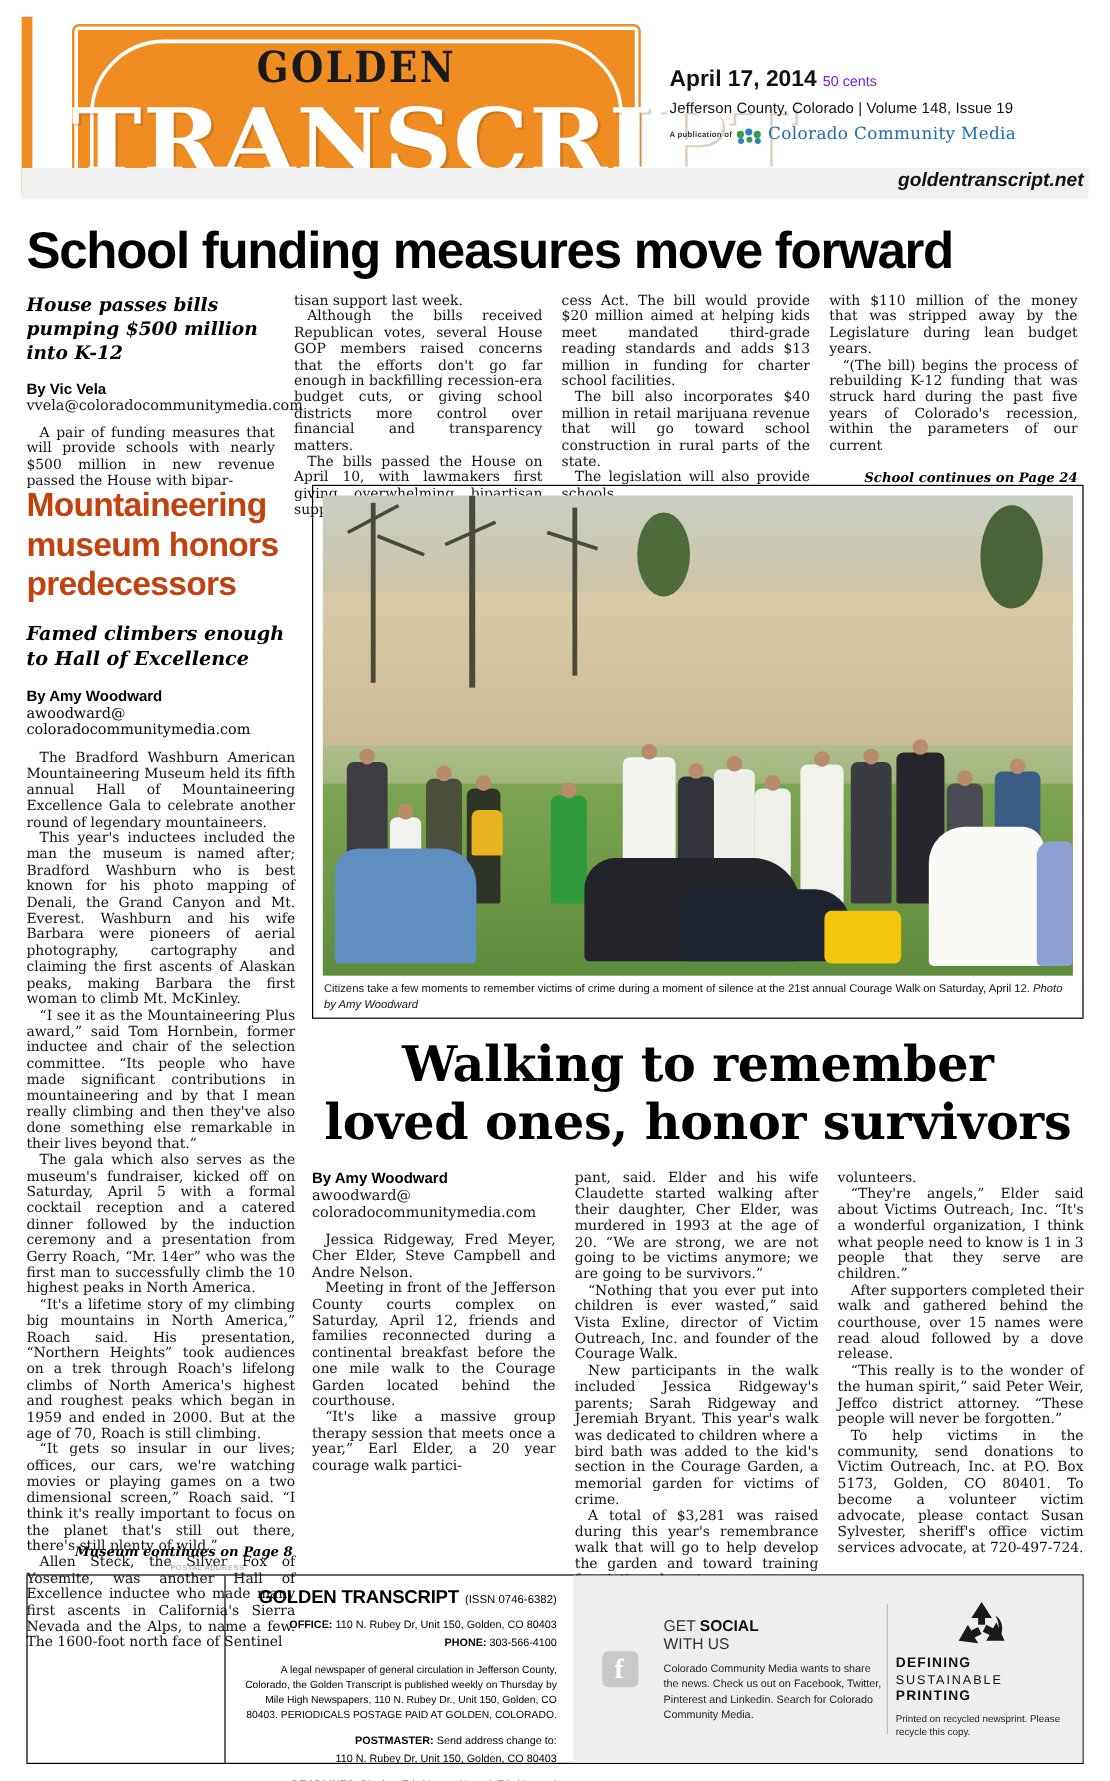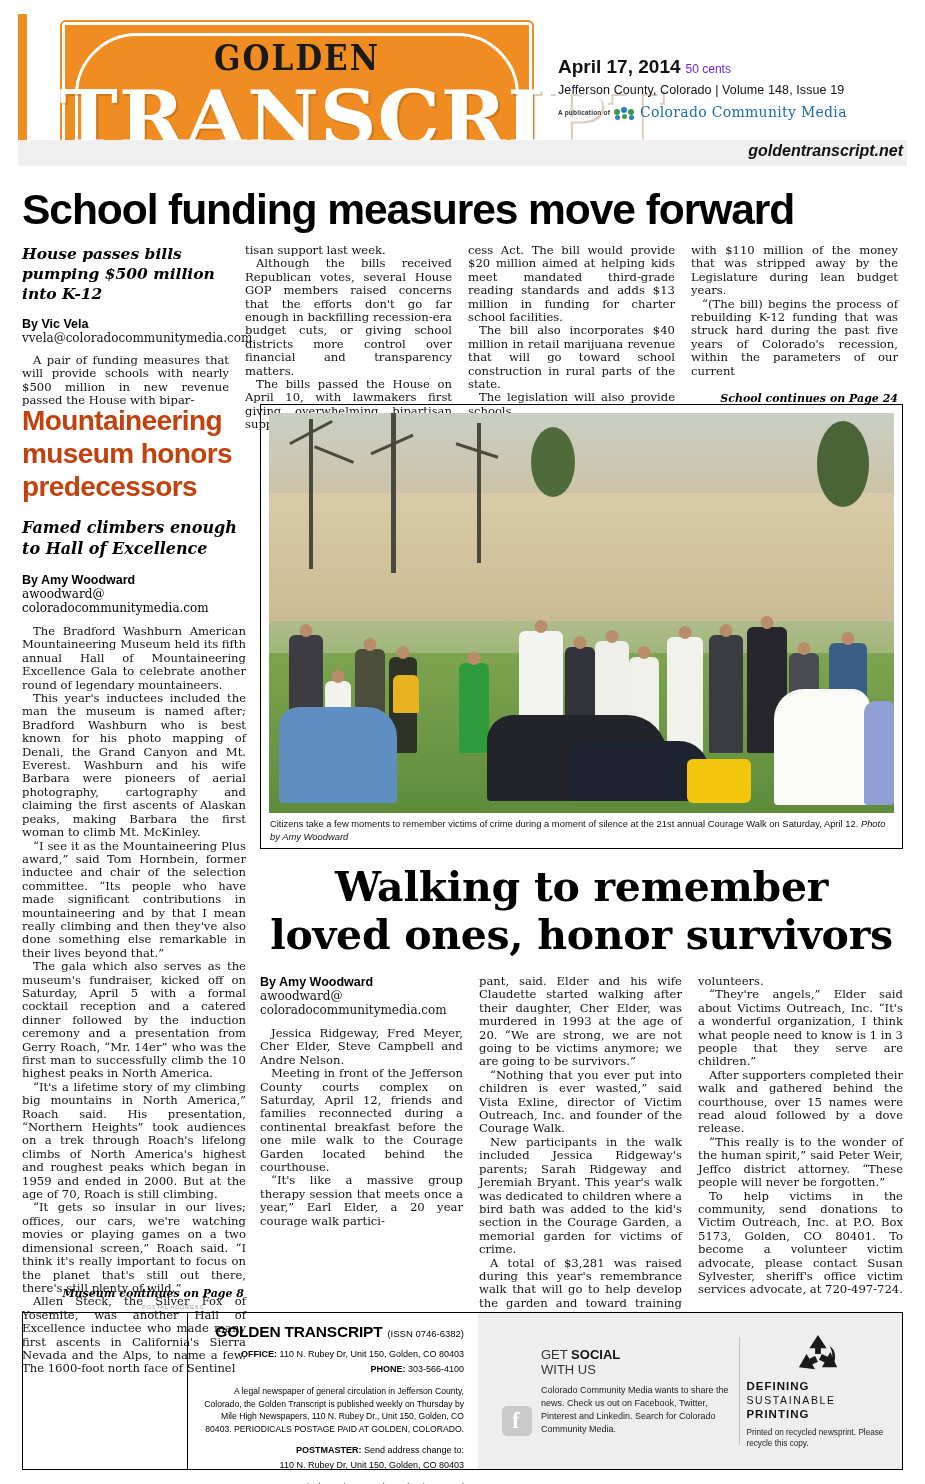--- a/index.html
+++ b/index.html
@@ -128,21 +128,21 @@
               display:flex; }
   .foot-addr { width:165px; border-right:1px solid #000; }
   .foot-mid { width:290px; padding:10px 14px 0 14px;text-align:right; }
   .foot-right { flex:1; background:#eeeeee; display:flex; align-items:center; padding:0 6px; }
   .ft-title { font-family:"Liberation Sans", sans-serif; font-weight:bold; font-size:15.5px;
               letter-spacing:-.2px; display:inline-block; }
   .ft-issn { font-family:"Liberation Sans", sans-serif; font-size:9.5px; margin-left:5px; }
   .ft-line { font-family:"Liberation Sans", sans-serif; font-size:9px; line-height:13px; margin-top:2px; }
   .ft-line b { font-weight:bold; }
   .ft-para { font-family:"Liberation Sans", sans-serif; font-size:8.6px; line-height:12.6px; margin-top:9px; }
-  .social-wrap { display:flex; align-items:flex-end; gap:9px; padding-left:18px; width:62%; }
+  .social-wrap { display:flex; align-items:center; gap:21px; padding-left:18px; width:62%; }
   .fb-icon { width:30px; height:30px; background:#c9c9c9; border-radius:5px; position:relative; flex:0 0 auto;}
   .fb-icon::after { content:"f"; position:absolute; left:10px; top:2px; color:#fff;
                     font-family:"Liberation Serif", serif; font-weight:bold; font-size:23px; }
   .social-hd { font-family:"Liberation Sans", sans-serif; font-size:13px; line-height:15px; color:#333; }
   .social-hd b { font-weight:bold; color:#111; }
   .social-txt { font-family:"Liberation Sans", sans-serif; font-size:9px; line-height:13px; margin-top:7px; color:#222; }
   .foot-div { width:1px; background:#bdbdbd; height:108px; align-self:center; }
   .recycle-wrap { flex:1; padding:0 6px; }
   .recycle-icon { width:46px; height:42px; margin:0 auto 4px auto; position:relative; }
   .rec-line { font-family:"Liberation Sans", sans-serif; font-size:11.5px; font-weight:bold;

